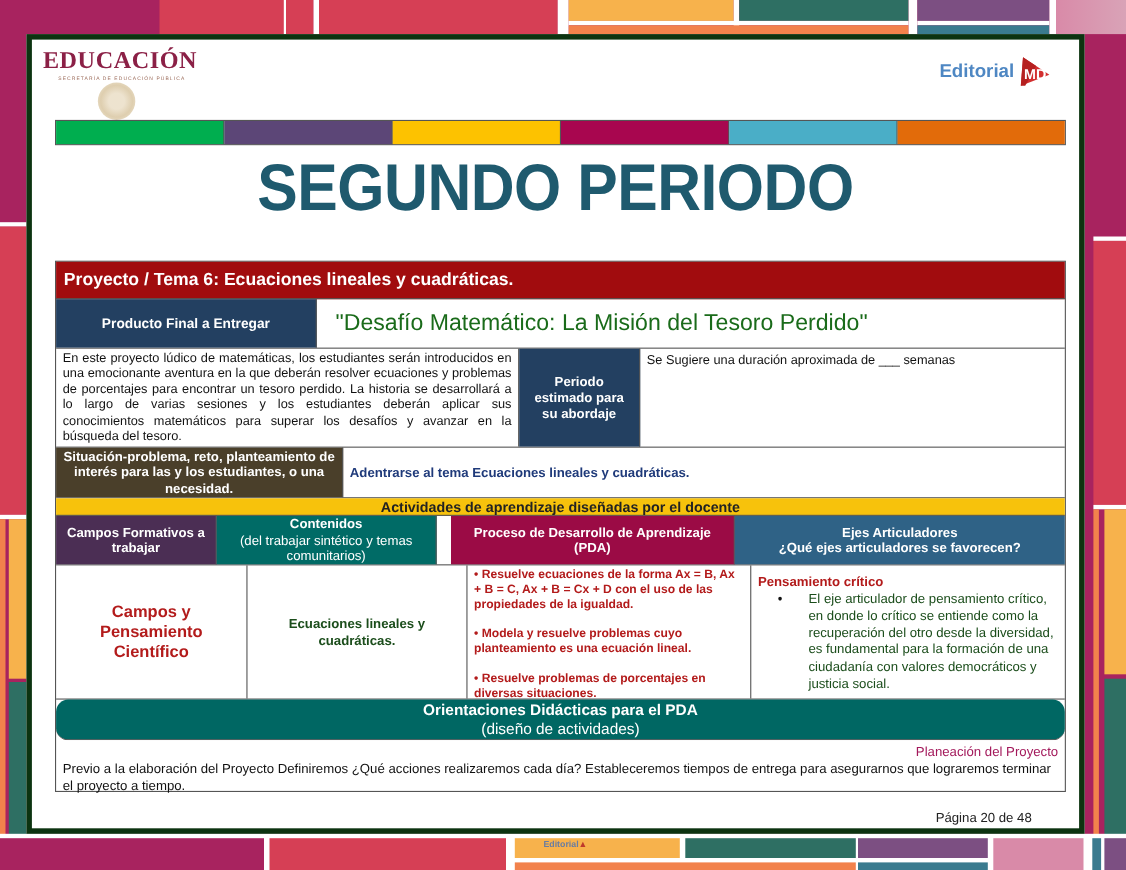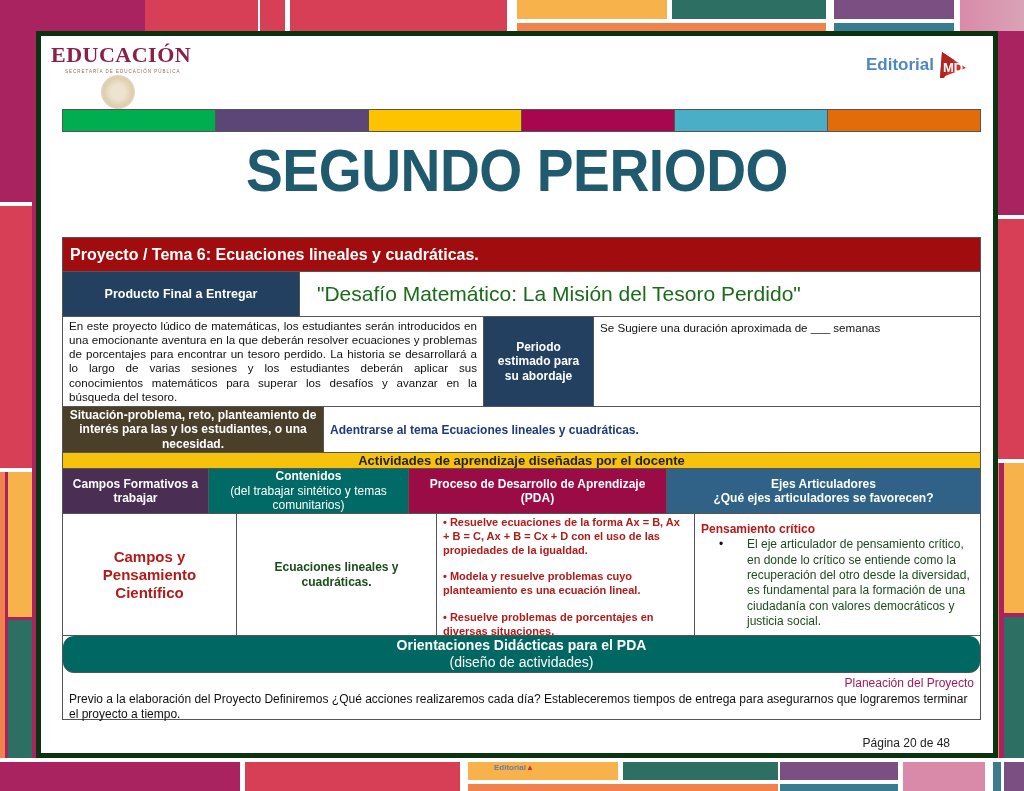--- a/index.html
+++ b/index.html
@@ -3,21 +3,21 @@
 <meta charset="utf-8">
 <style>
   * { box-sizing: border-box; margin: 0; padding: 0; }
   html, body { width: 1024px; height: 791px; overflow: hidden; }
   body { position: relative; background: #a8235f; font-family: "Liberation Sans", sans-serif; }
 
   
   .blk { position: absolute; }
 
   .page {
-    position: absolute; left: 36px; top: 31px; width: 962px; height: 727px;
+    position: absolute; left: 24px; top: 31px; width: 962px; height: 727px;
     background: #ffffff; border: 5px solid #0c3310;
   }
 
   .logo-edu { position: absolute; left: 10px; top: 6px; }
   .logo-edu .word { font-family: "Liberation Serif", serif; font-size: 22px; color: #8b2046; letter-spacing: 0.5px; font-weight: bold; }
   .logo-edu .sub { font-size: 4.5px; color: #9b6b5a; letter-spacing: 1px; margin-top: 1px; padding-left: 14px; }
   .seal { position: absolute; left: 60px; top: 39px; width: 34px; height: 34px; border-radius: 50%;
           background: radial-gradient(circle, #e9dcc3 30%, #d6c29b 60%, #efe6d2 100%); opacity: .8; }
 
   .logo-md { position: absolute; right: 25px; top: 14px; display: flex; align-items: center; }
@@ -165,21 +165,21 @@
     </div>
 
     <div class="row r-act">Actividades de aprendizaje diseñadas por el docente</div>
 
     <div class="row r-colhdr">
       <div class="cell hdr-white" style="width:146px;background:#4b2e54;padding:0 6px;">Campos Formativos a trabajar</div>
       <div class="cell" style="width:200px;background:#006b66;color:#fff;font-size:12px;line-height:1.2;flex-direction:column;padding:0 4px;">
         <b>Contenidos</b>
         <span>(del trabajar sintético y temas comunitarios)</span>
       </div>
-      <div class="cell hdr-white" style="width:258px;background:#9b0b45;padding:0 10px;">Proceso de Desarrollo de Aprendizaje (PDA)</div>
+      <div class="cell hdr-white" style="width:258px;background:#9b0b45;padding:0 10px;margin-left:13px;">Proceso de Desarrollo de Aprendizaje (PDA)</div>
       <div class="cell hdr-white" style="flex:1;background:#2f6286;flex-direction:column;">
         <span>Ejes Articuladores</span>
         <span>¿Qué ejes articuladores se favorecen?</span>
       </div>
     </div>
 
     <div class="row r-body">
       <div class="cell" style="width:174px;color:#b31b1b;font-weight:bold;font-size:15px;line-height:1.2;padding:0 22px;">Campos y Pensamiento Científico</div>
       <div class="cell" style="width:200px;color:#1b4d1b;font-weight:bold;font-size:12px;line-height:1.25;padding:0 18px;">Ecuaciones lineales y cuadráticas.</div>
       <div class="cell pda-list" style="width:258px;">

